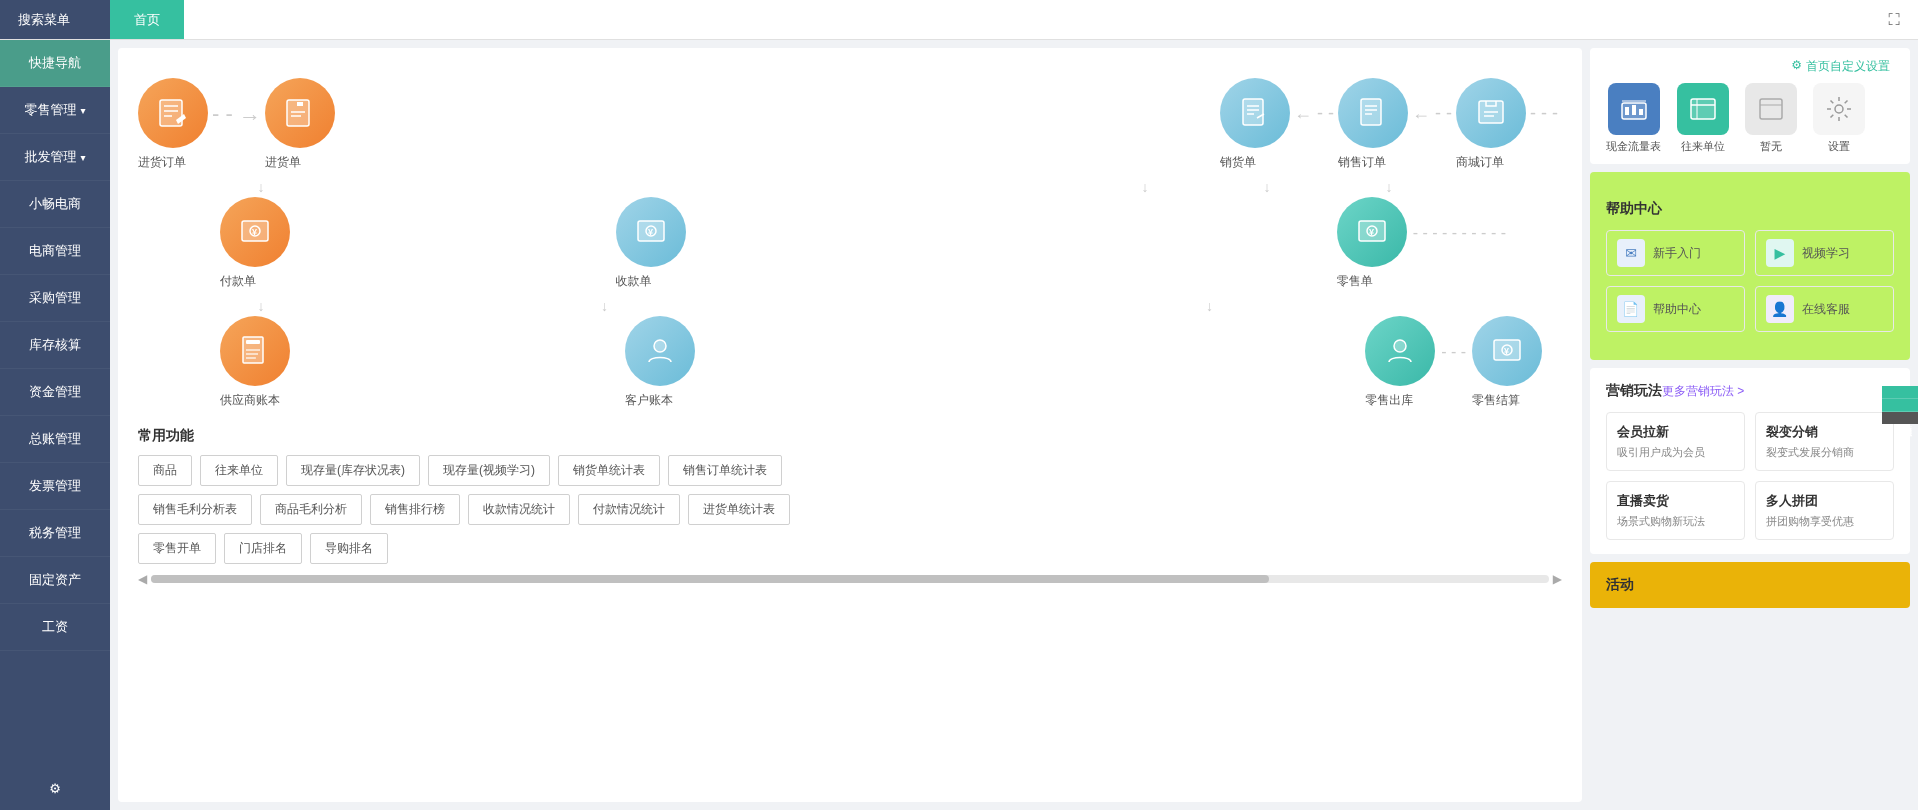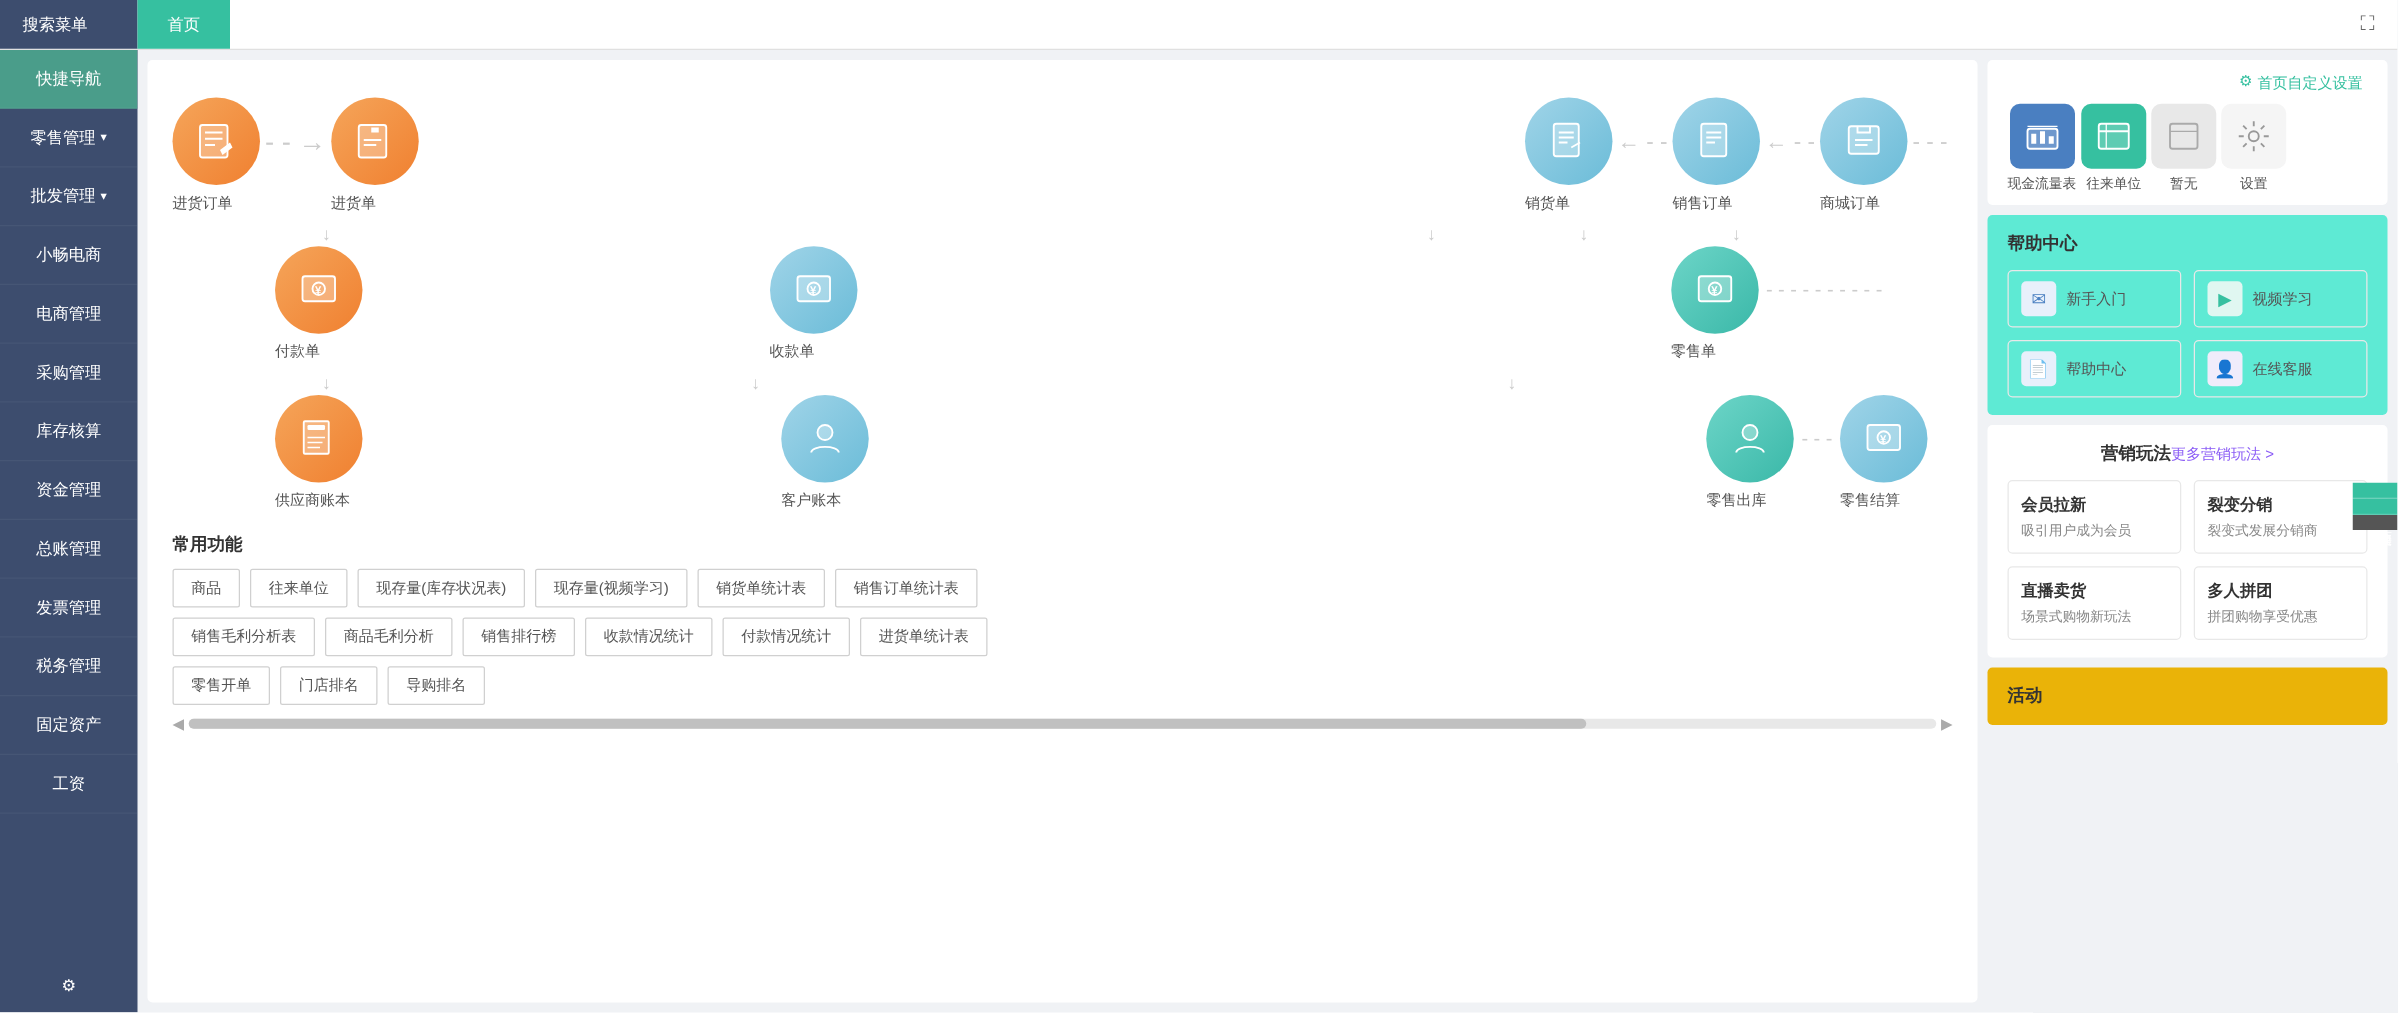--- a/index.html
+++ b/index.html
@@ -29,43 +29,43 @@
     
     .left-panel { flex: 1; background: #fff; margin: 8px 0 8px 8px; border-radius: 4px; overflow-y: auto; padding: 20px; }
 
     
     .right-panel { width: 320px; flex-shrink: 0; margin: 8px 8px 8px 8px; display: flex; flex-direction: column; gap: 8px; }
 
     
     .quick-icons { background: #fff; border-radius: 4px; padding: 10px 16px; }
     .quick-icons-header { display: flex; justify-content: flex-end; margin-bottom: 8px; color: #36c0a0; font-size: 12px; cursor: pointer; }
     .quick-icons-header span { margin-right: 4px; }
-    .quick-icons-row { display: flex; gap: 4px; justify-content: flex-start; }
+    .quick-icons-row { display: flex; gap: 16px; justify-content: flex-start; }
     .quick-icon-item { display: flex; flex-direction: column; align-items: center; gap: 4px; cursor: pointer; }
     .quick-icon-box { width: 52px; height: 52px; border-radius: 8px; display: flex; align-items: center; justify-content: center; font-size: 22px; }
     .quick-icon-box.blue { background: #4a7fc1; color: #fff; }
     .quick-icon-box.teal { background: #36c0a0; color: #fff; }
     .quick-icon-box.gray { background: #e8e8e8; color: #999; }
     .quick-icon-box.light-gray { background: #f5f5f5; color: #999; }
     .quick-icon-label { font-size: 11px; color: #555; text-align: center; }
 
     
-    .help-center { background: #5eead4; border-radius: 4px; padding: 14px 16px; }
+    .help-center { background: #bef264; border-radius: 4px; padding: 28px 16px; }
     .help-center-title { font-size: 14px; font-weight: bold; color: #333; margin-bottom: 12px; }
     .help-grid { display: grid; grid-template-columns: 1fr 1fr; gap: 10px; }
     .help-item { display: flex; align-items: center; gap: 8px; padding: 8px 10px; border: 1px solid #e8e8e8; border-radius: 4px; cursor: pointer; }
     .help-icon { width: 28px; height: 28px; border-radius: 4px; display: flex; align-items: center; justify-content: center; font-size: 14px; }
     .help-icon.blue { background: #e8f0fb; color: #4a7fc1; }
     .help-icon.teal { background: #e0f7f1; color: #36c0a0; }
     .help-icon.purple { background: #f0ecfb; color: #8b68d4; }
     .help-text { font-size: 12px; color: #555; }
 
     
     .marketing { background: #fff; border-radius: 4px; padding: 14px 16px; }
-    .marketing-header { display: flex; justify-content: center; align-items: center; margin-bottom: 12px; }
+    .marketing-header { display: flex; justify-content: flex-start; align-items: center; margin-bottom: 12px; }
     .marketing-title { font-size: 14px; font-weight: bold; color: #333; }
     .marketing-more { font-size: 12px; color: #8b5cf6; cursor: pointer; }
     .marketing-grid { display: grid; grid-template-columns: 1fr 1fr; gap: 10px; }
     .marketing-item { padding: 10px; border: 1px solid #e8e8e8; border-radius: 4px; cursor: pointer; }
     .marketing-item-title { font-size: 13px; font-weight: bold; color: #333; margin-bottom: 4px; }
     .marketing-item-desc { font-size: 11px; color: #888; }
 
     
     .activity { background: #eab308; border-radius: 4px; padding: 14px 16px; }
     .activity-title { font-size: 14px; font-weight: bold; color: #333; }

